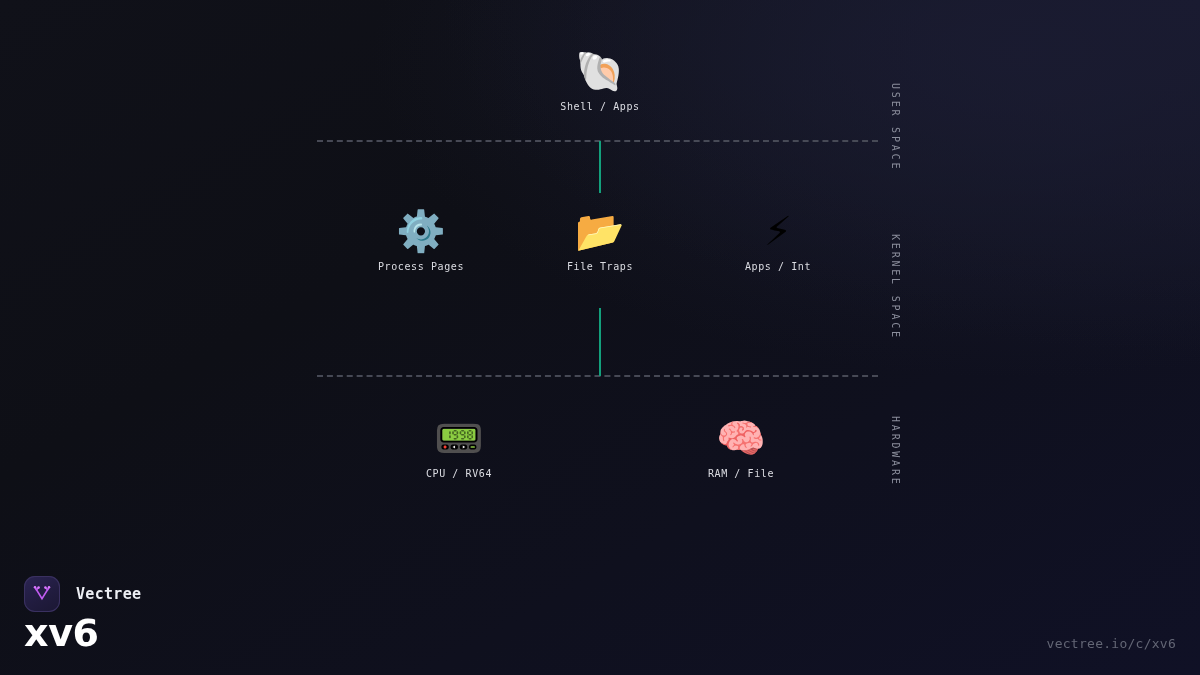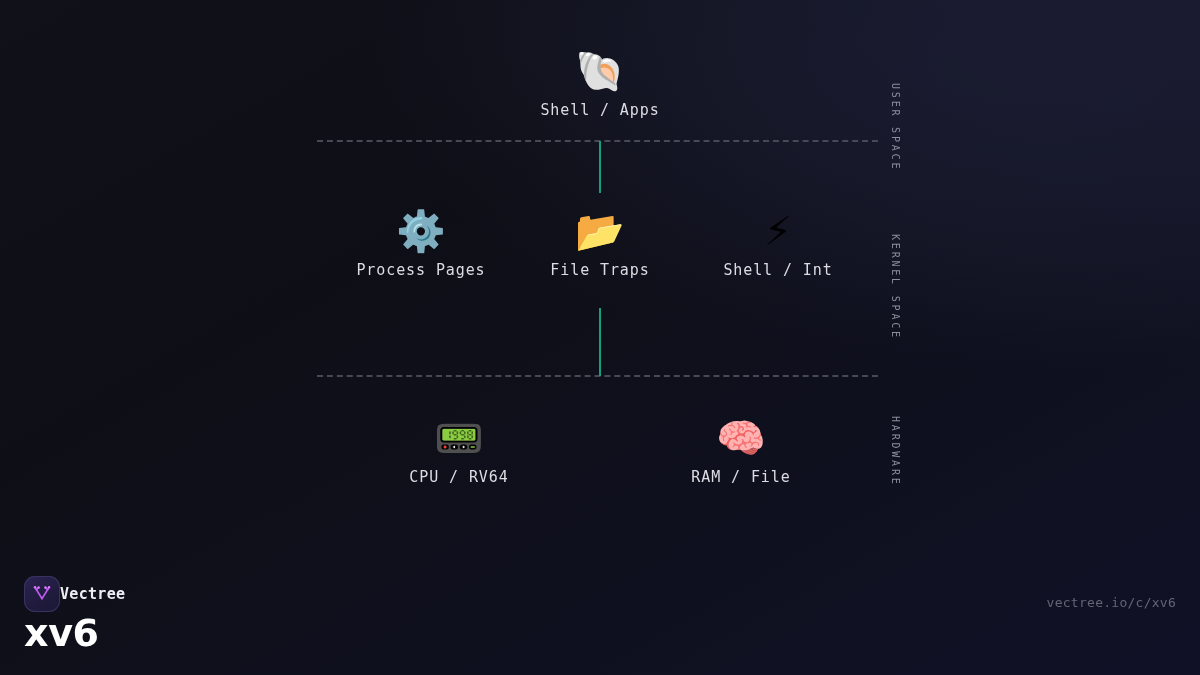--- a/index.html
+++ b/index.html
@@ -63,21 +63,21 @@
   .node .glyph {
     font-family: "DejaVu Sans", "Liberation Sans", sans-serif;
     font-size: 40px;
     line-height: 46px;
     height: 46px;
     display: block;
     text-align: center;
     filter: saturate(1.05);
   }
   .node .label {
-    font-size: 15px;
+    font-size: 10px;
     letter-spacing: .06em;
     color: #dcdde3;
     white-space: nowrap;
   }
 
   
   #node-shell      { left: 500px; top: 48px; }
 
   
   #node-process    { left: 321px; top: 208px; }
@@ -107,21 +107,21 @@
   #band-kernel { top: 228px; height: 118px; }
   #band-hw     { top: 412px; height: 78px; }
 
   
   #brand {
     position: absolute;
     left: 24px;
     top: 576px;
     display: flex;
     align-items: center;
-    gap: 0;
+    gap: 16px;
   }
   #brand-logo {
     width: 36px;
     height: 36px;
     border-radius: 11px;
     background: linear-gradient(150deg, #2b2453 0%, #211c3f 55%, #1b1733 100%);
     box-shadow: inset 0 0 0 1px #3a3160;
     display: flex;
     align-items: center;
     justify-content: center;
@@ -141,21 +141,21 @@
     font-size: 38px;
     font-weight: bold;
     color: #ffffff;
     letter-spacing: -.01em;
     line-height: 42px;
   }
 
   #footer-url {
     position: absolute;
     right: 24px;
-    top: 595px;
+    top: 636px;
     font-size: 13px;
     color: #636675;
     letter-spacing: .02em;
   }
 </style>
 </head>
 <body>
 
 <div id="stage">
 
@@ -175,21 +175,21 @@
     <span class="label">Process Pages</span>
   </div>
 
   <div class="node" id="node-filesystem">
     <span class="glyph">📂</span>
     <span class="label">File Traps</span>
   </div>
 
   <div class="node" id="node-traps">
     <span class="glyph">⚡</span>
-    <span class="label">Shell / Int</span>
+    <span class="label">Apps / Int</span>
   </div>
 
   <div class="node" id="node-cpu">
     <span class="glyph">📟</span>
     <span class="label">CPU / RV64</span>
   </div>
 
   <div class="node" id="node-ram">
     <span class="glyph">🧠</span>
     <span class="label">RAM / File</span>

